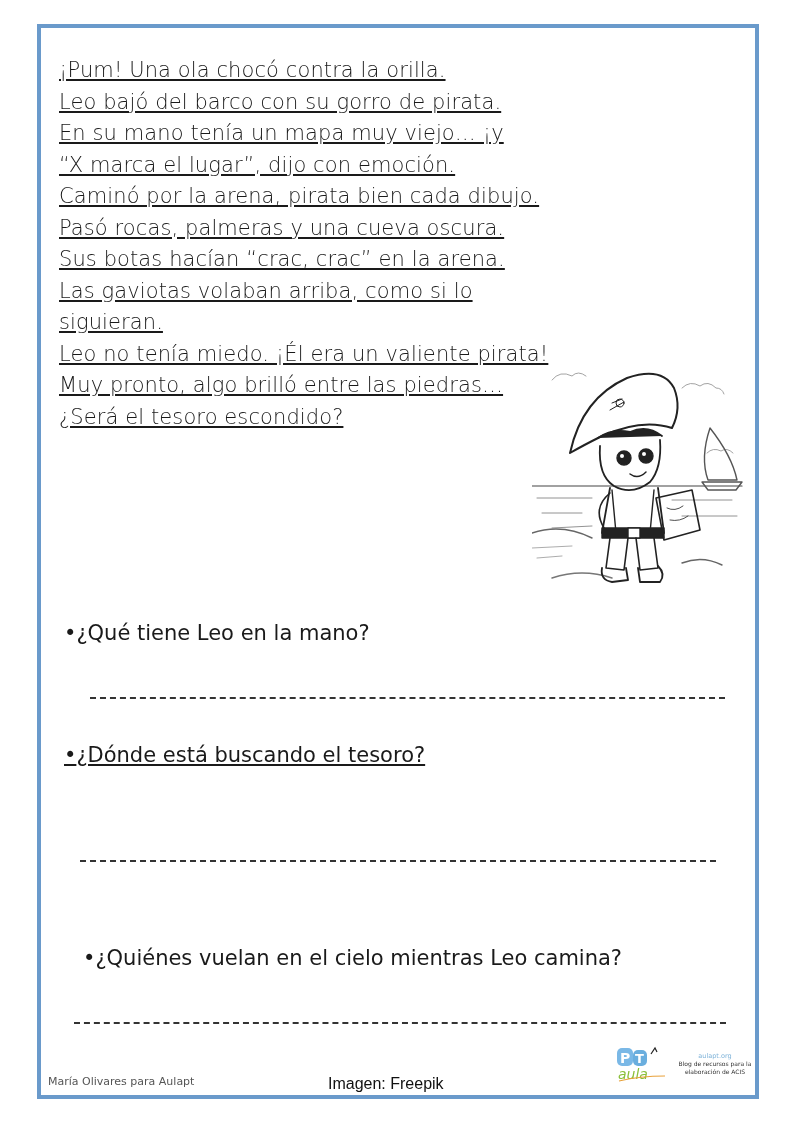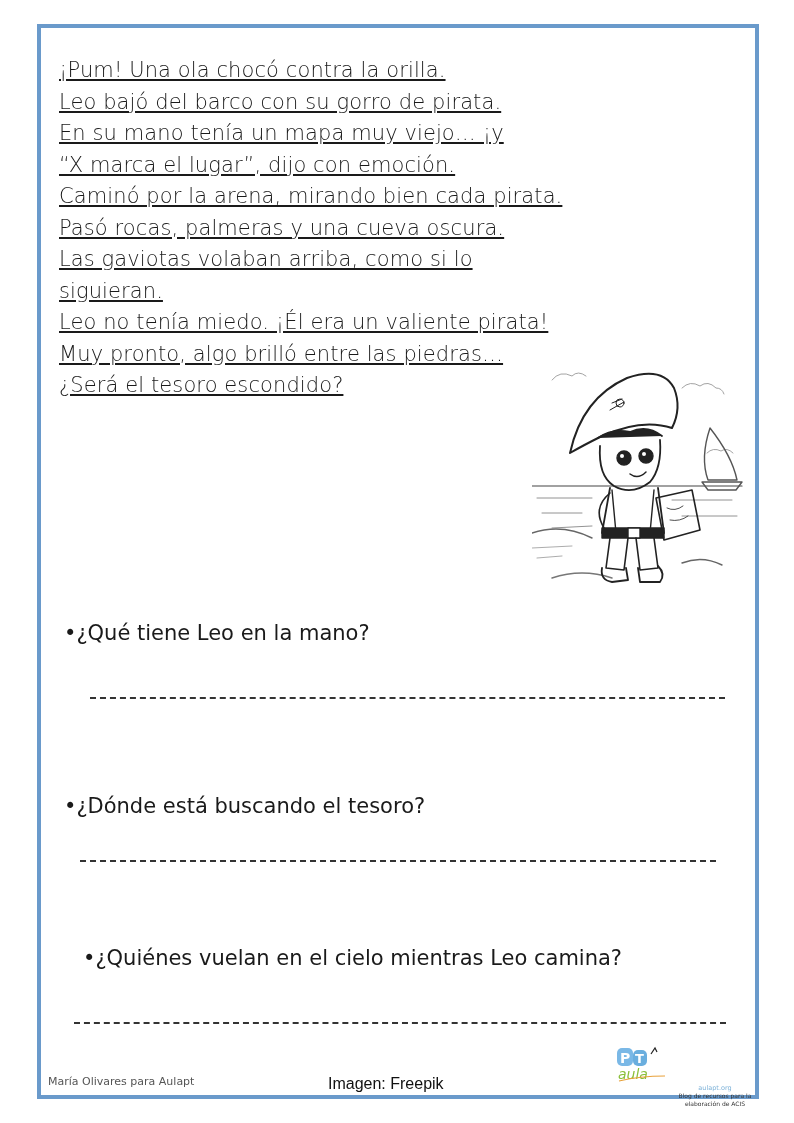--- a/index.html
+++ b/index.html
@@ -11,34 +11,35 @@
   .story-line { display: block; font-size: 21px; line-height: 31.5px; white-space: nowrap;
                 letter-spacing: 0.1px; font-weight: 300; }
   .illustration { position: absolute; left: 532px; top: 358px; width: 230px; height: 240px; }
   .question { position: absolute; left: 64px; font-size: 21px; white-space: nowrap; }
   .answer-line { position: absolute; height: 0; border-top: 2px dashed #333;
                  }
   .footer-author { position: absolute; left: 48px; top: 1075px; font-size: 11px; color: #555; }
   .footer-credit { position: absolute; left: 328px; top: 1075px; font-size: 16px; color: #111; font-family: "Liberation Sans", sans-serif; }
   .logo { position: absolute; left: 615px; top: 1046px; width: 60px; height: 38px; }
   .logo-text { position: absolute; left: 670px; top: 1052px; width: 90px; text-align: center; font-size: 6px; color: #333; line-height: 8px; }
-  .logo-url { color: #7fb3d9; font-size: 6.5px; margin-top: 32px; }
+  .logo-url { color: #7fb3d9; font-size: 6.5px; }
 </style>
 </head>
 <body>
 
 <div class="frame"></div>
 
 <div class="story">
   <span class="story-line">¡Pum! Una ola chocó contra la orilla.</span>
   <span class="story-line">Leo bajó del barco con su gorro de pirata.</span>
   <span class="story-line">En su mano tenía un mapa muy viejo… ¡y</span>
   <span class="story-line">“X marca el lugar”, dijo con emoción.</span>
-  <span class="story-line">Caminó por la arena, mirando bien cada pirata.</span>
+  <span class="story-line">Caminó por la arena, pirata bien cada dibujo.</span>
   <span class="story-line">Pasó rocas, palmeras y una cueva oscura.</span>
+  <span class="story-line">Sus botas hacían “crac, crac” en la arena.</span>
   <span class="story-line">Las gaviotas volaban arriba, como si lo</span>
   <span class="story-line">siguieran.</span>
   <span class="story-line">Leo no tenía miedo. ¡Él era un valiente pirata!</span>
   <span class="story-line">Muy pronto, algo brilló entre las piedras…</span>
   <span class="story-line">¿Será el tesoro escondido?</span>
 </div>
 
 <svg class="illustration" viewBox="0 0 230 240" xmlns="http://www.w3.org/2000/svg">
   <g fill="none" stroke="#222" stroke-width="1.4" stroke-linecap="round" stroke-linejoin="round">
 
@@ -84,21 +85,21 @@
     <path d="M70 210 Q68 222 80 224 L96 222 L94 210" stroke-width="1.8"></path>
     <path d="M106 210 L108 224 L128 224 Q134 216 126 208" stroke-width="1.8"></path>
   </g>
 </svg>
 
 <div class="question" style="top: 621px;">
   <span>•</span><span>¿Qué tiene Leo en la mano?</span>
 </div>
 <div class="answer-line" style="left: 90px; top: 697px; width: 635px;"></div>
 
-<div class="question" style="top: 794px;">
+<div class="question" style="top: 743px; text-decoration: underline;">
   <span>•</span><span>¿Dónde está buscando el tesoro?</span>
 </div>
 <div class="answer-line" style="left: 80px; top: 860px; width: 636px;"></div>
 
 <div class="question" style="top: 946px; margin-left: 19px;">
   <span>•</span><span>¿Quiénes vuelan en el cielo mientras Leo camina?</span>
 </div>
 <div class="answer-line" style="left: 74px; top: 1022px; width: 652px;"></div>
 
 <div class="footer-author">María Olivares para Aulapt</div>

